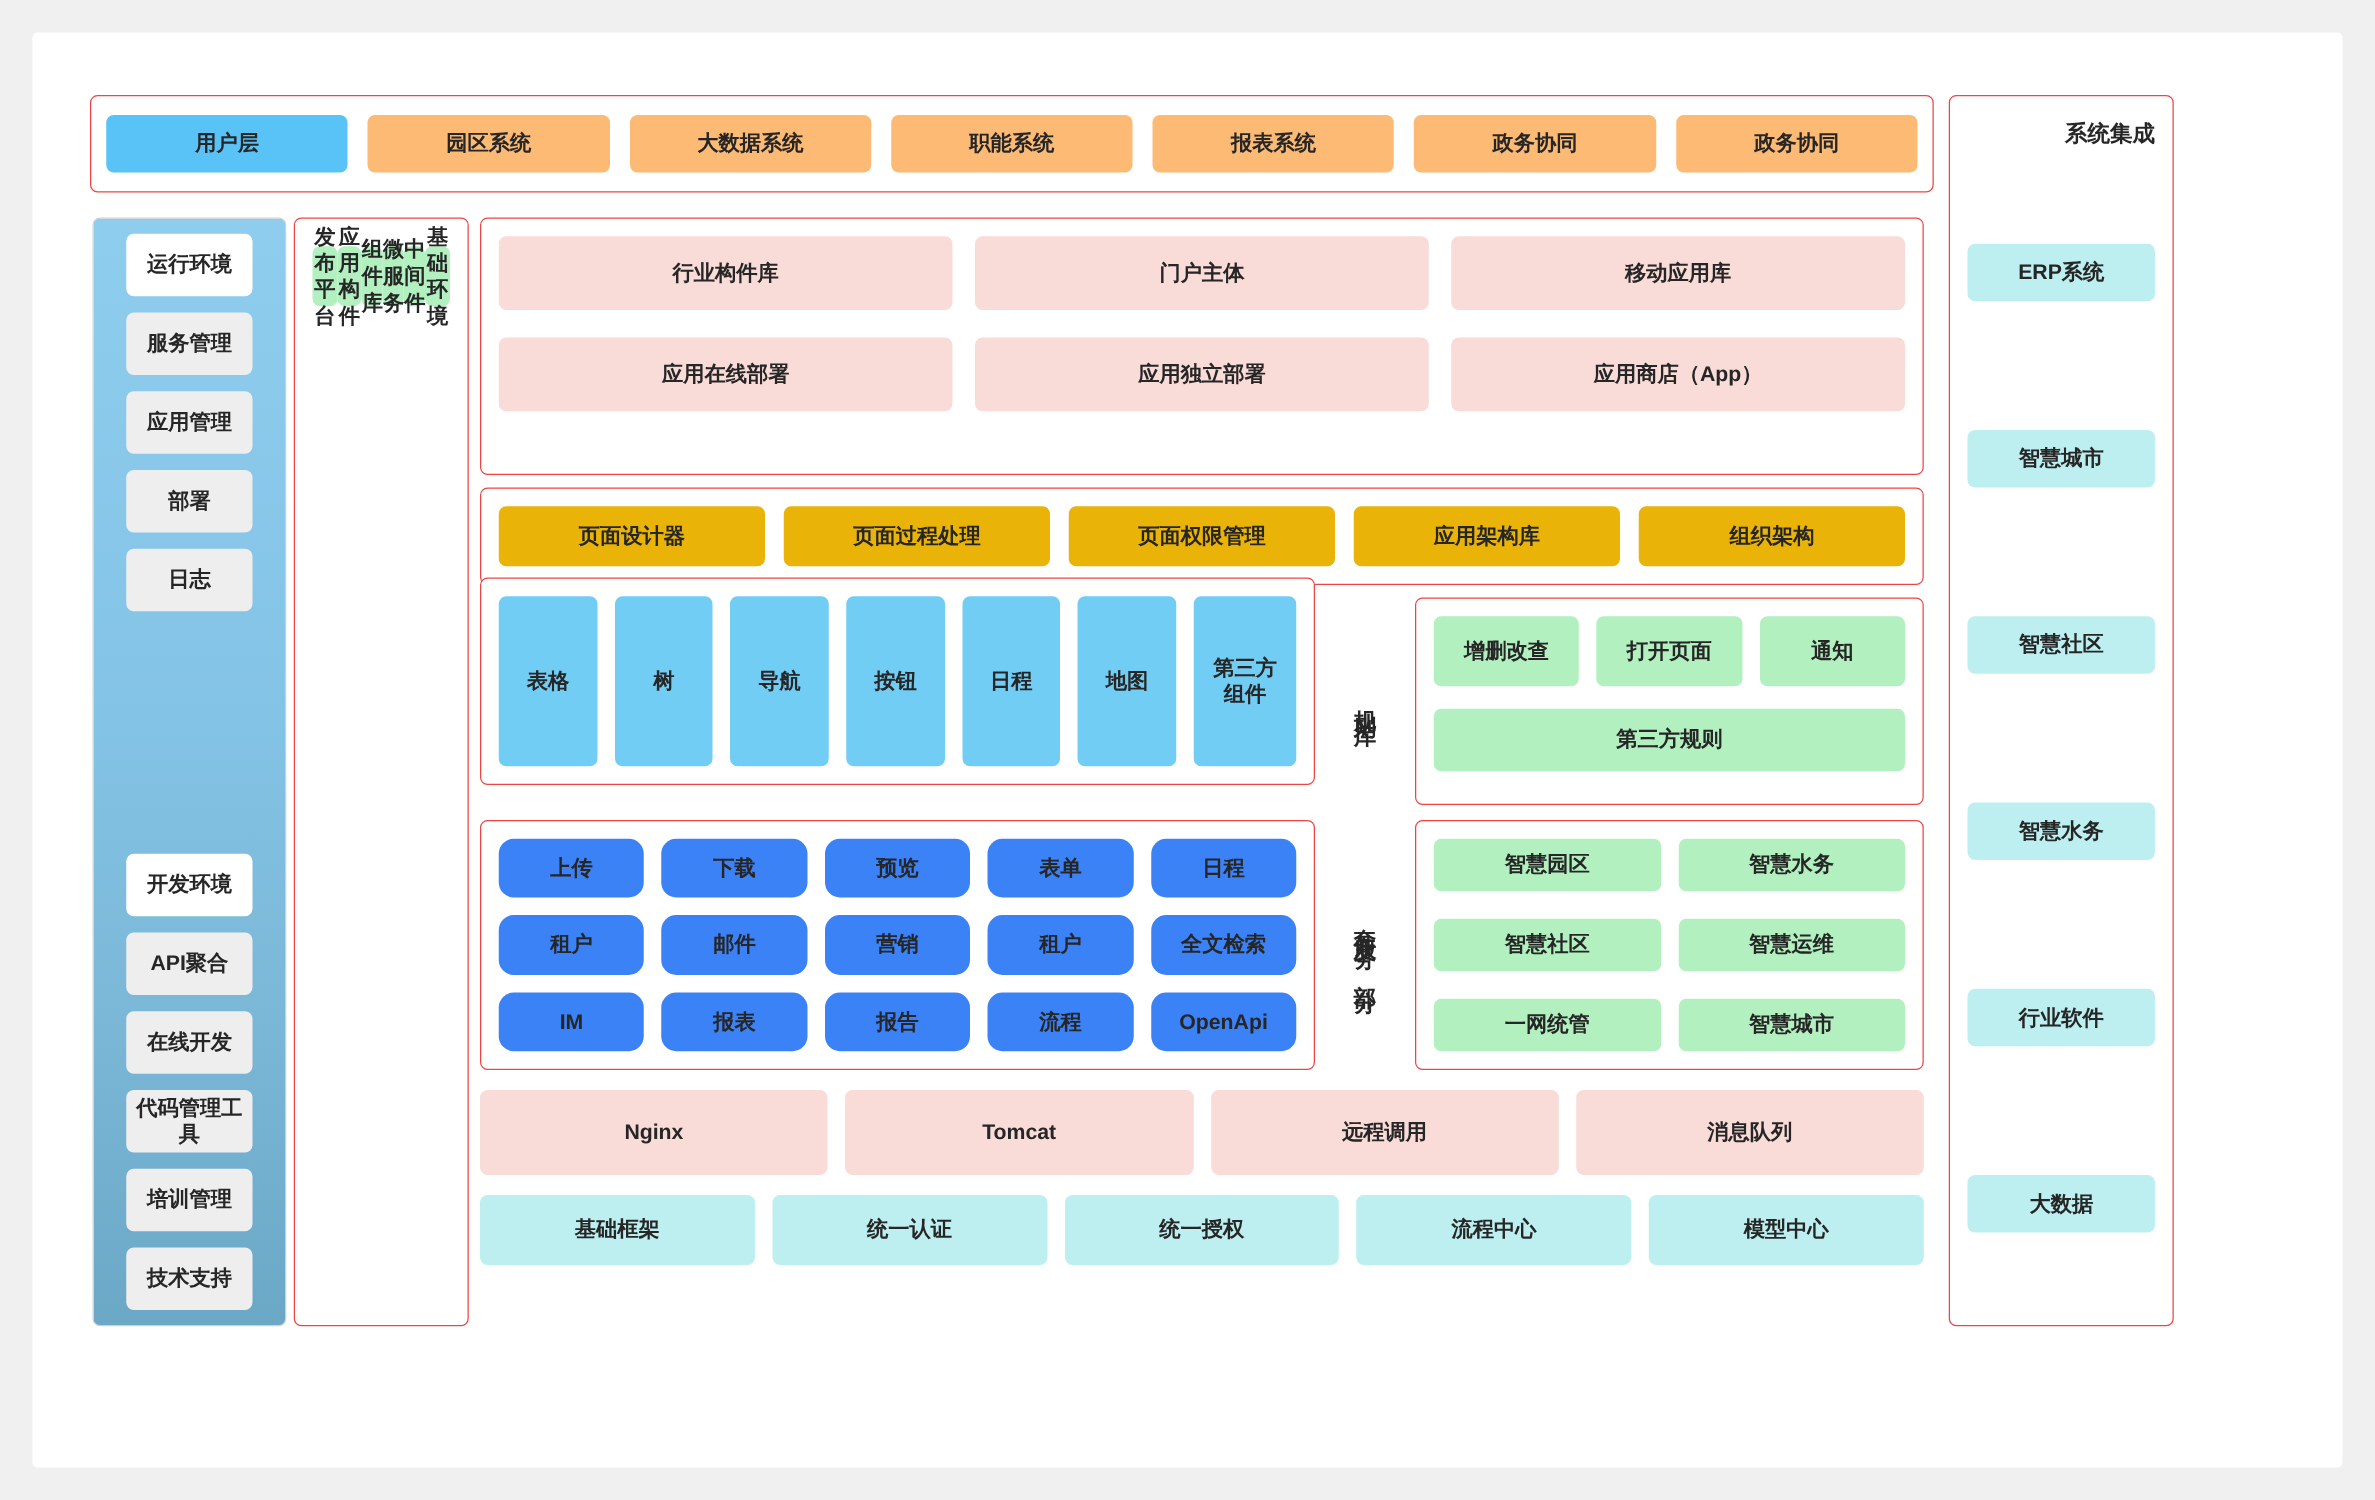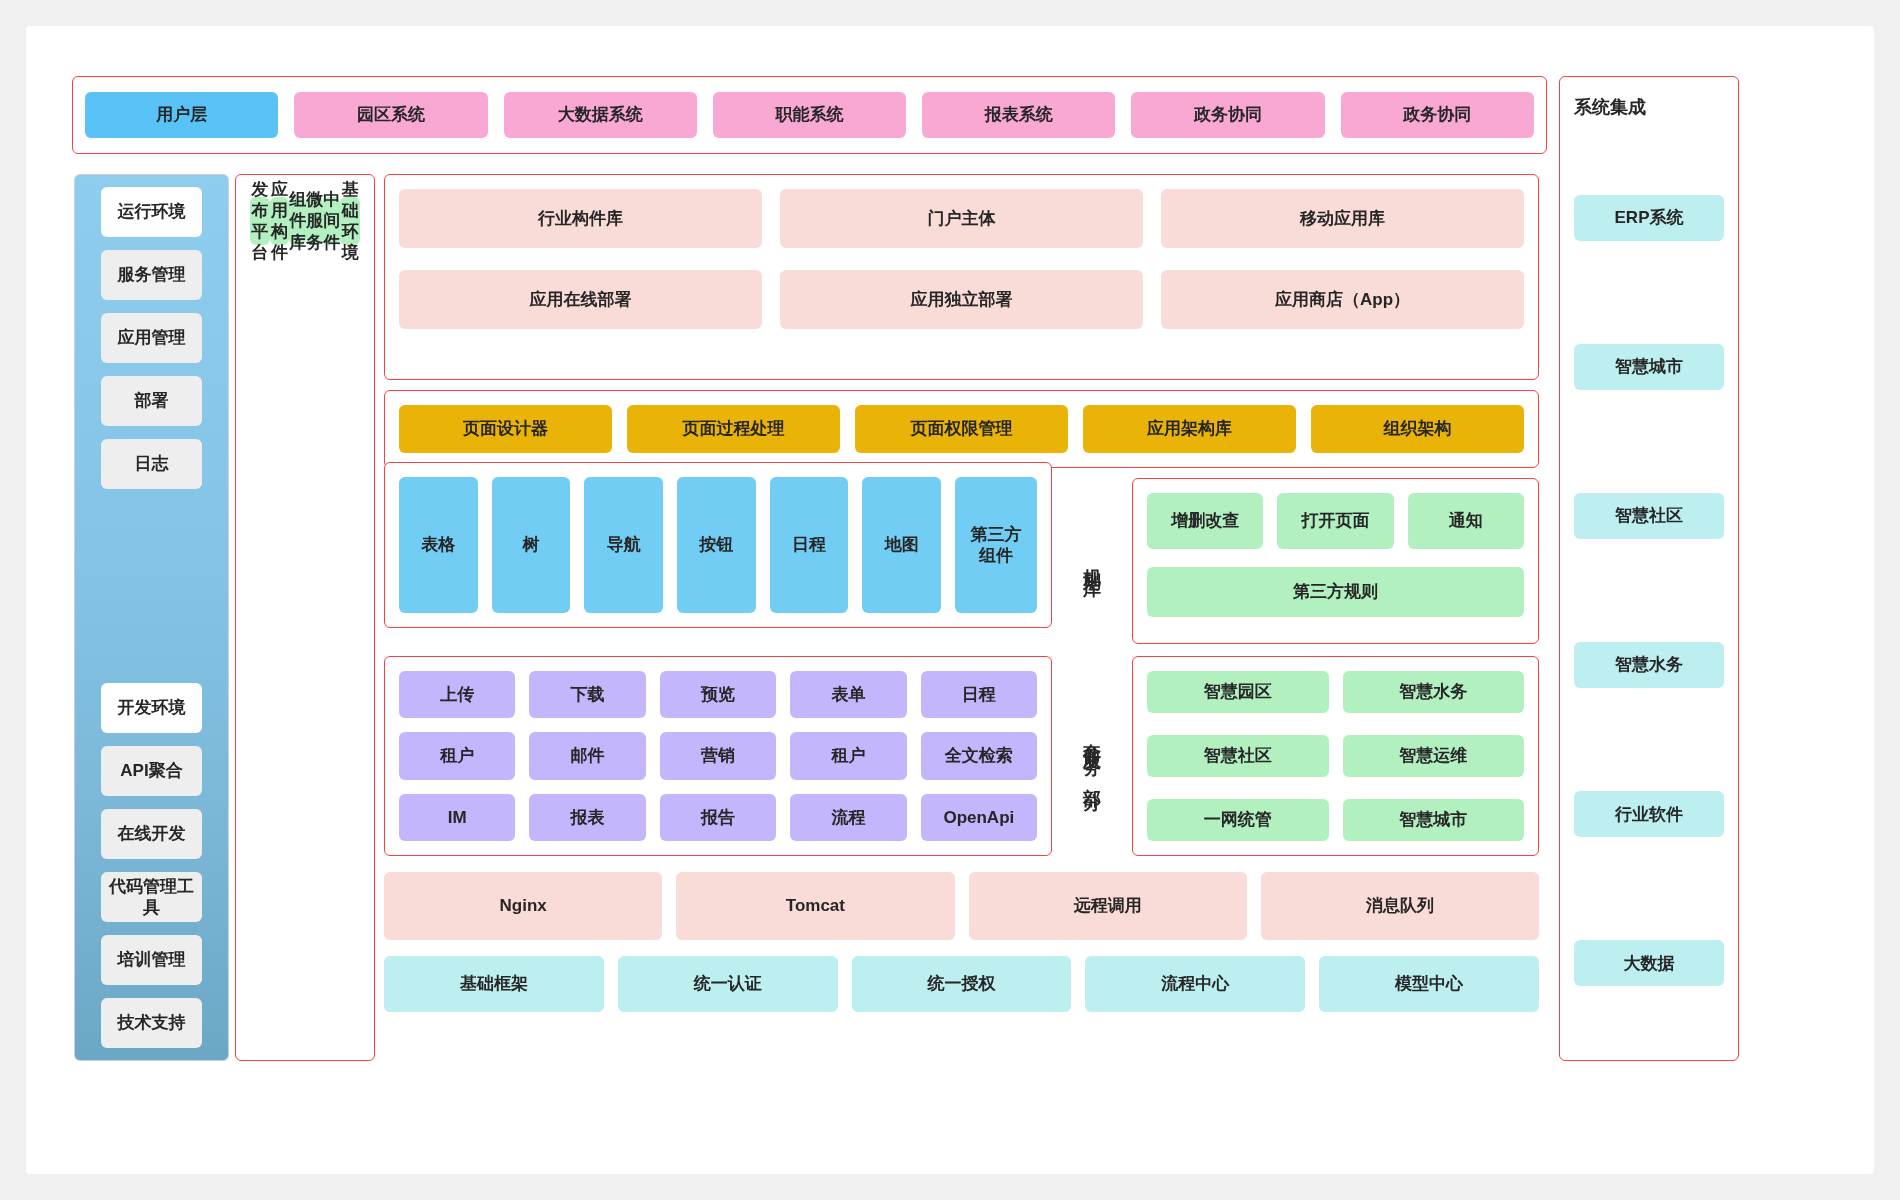--- a/index.html
+++ b/index.html
@@ -35,27 +35,27 @@
   
   .toprow {
     position: absolute; left: 46px; top: 50px;
     width: 1475px; height: 78px;
     display: flex; align-items: center;
     padding: 0 12px;
     gap: 16px;
   }
   .toprow .box { height: 46px; flex: 1 1 0; }
   .chip-blue   { background: #59c3f7; }
-  .chip-orange { background: #f9a8d4; }
+  .chip-orange { background: #fdba74; }
 
   
   .sysint {
     position: absolute; left: 1533px; top: 50px;
     width: 180px; height: 985px;
-    display: flex; flex-direction: column; align-items: flex-start;
+    display: flex; flex-direction: column; align-items: flex-end;
     padding: 18px 14px 22px 14px;
   }
   .sysint-title {
     font-size: 18px; font-weight: bold; color: #262626;
     margin-bottom: 24px;
   }
   .sysint-list {
     flex: 1; width: 100%;
     display: flex; flex-direction: column;
     justify-content: space-around;
@@ -130,21 +130,21 @@
   .grp-rules { left: 748px; top: 304px; width: 407px; height: 166px; }
   .grp-rules .row { display: flex; gap: 14px; }
   .grp-rules .row1 { height: 56px; }
   .grp-rules .row2 { height: 50px; margin-top: 18px; }
   .grp-rules .box { flex: 1 1 0; background: #b2f0c0; }
 
   
   .grp-ms { left: 0; top: 482px; width: 668px; height: 200px; }
   .ms-col { display: flex; flex-direction: column; gap: 14px; height: 100%; }
   .ms-col .row { display: flex; gap: 14px; flex: 1; }
-  .ms-col .box { flex: 1 1 0; background: #c4b5fd; }
+  .ms-col .box { flex: 1 1 0; background: #3b82f6; border-radius: 12px; }
 
   
   .lbl-suite {
     position: absolute; left: 678px; top: 482px;
     width: 60px; height: 200px;
     display: flex; flex-direction: column;
     align-items: center; justify-content: center; gap: 26px;
     font-size: 18px; font-weight: bold; color: #262626;
   }
   .lbl-suite .l1 { writing-mode: vertical-rl; text-orientation: upright; letter-spacing: 5px; }

